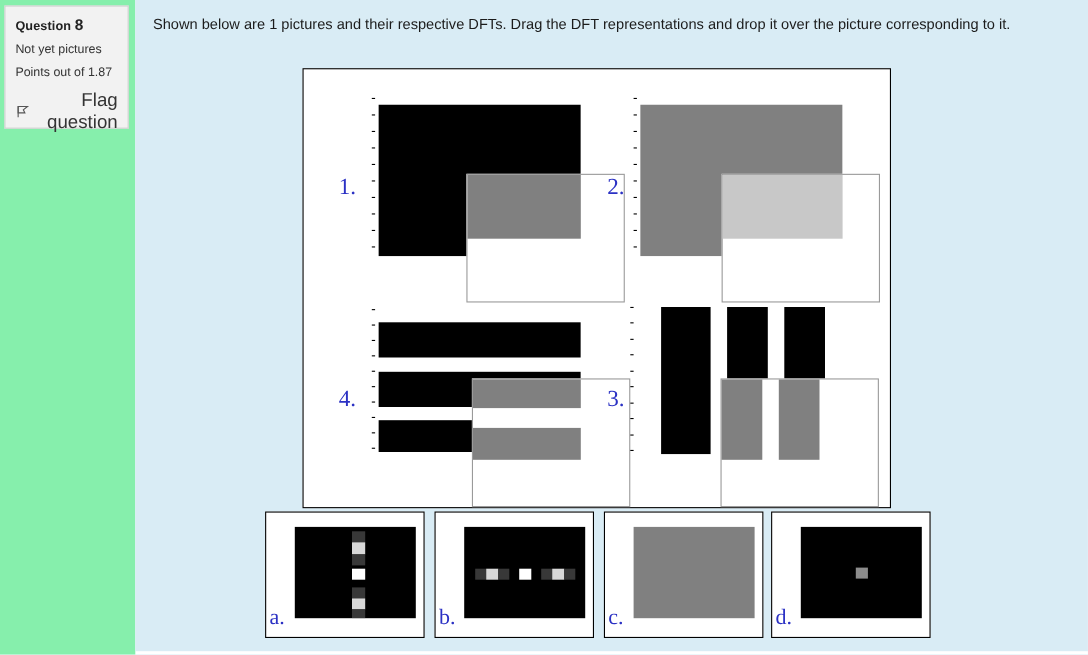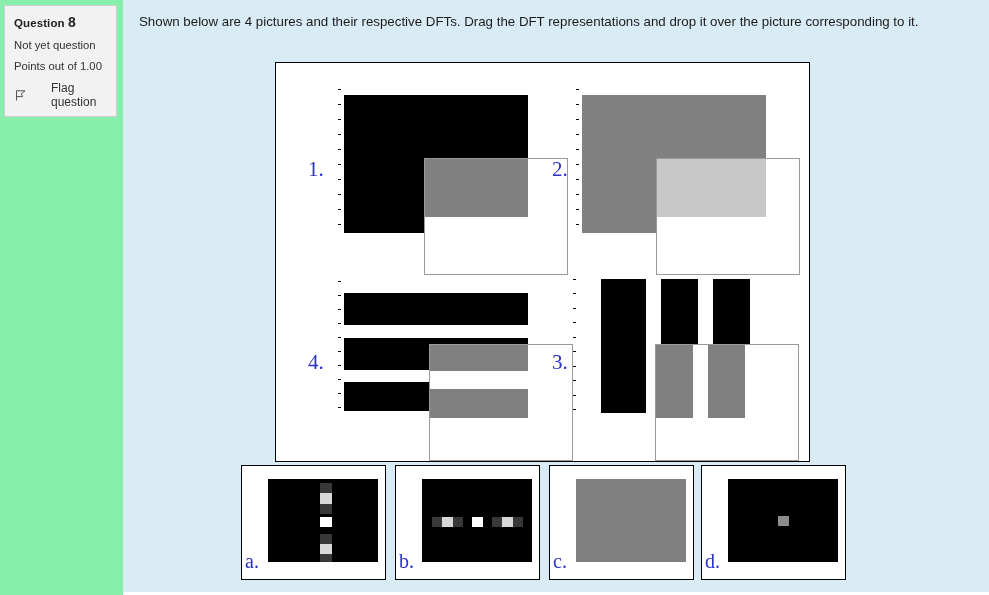--- a/index.html
+++ b/index.html
@@ -21,21 +21,21 @@
     border:1px solid #cfcfcf;
     box-sizing:border-box;
     padding:8px 9px;
   }
   .qtitle{
     font-size:11.5px;color:#222;font-weight:bold;margin:0 0 9px 0;
     letter-spacing:.1px;
   }
   .qtitle .qnum{font-size:14px;font-weight:bold;}
   .qline{font-size:11.3px;color:#333;margin:0 0 9px 0;}
-  .flagrow{display:flex;align-items:center;gap:24px;font-size:12px;color:#333;cursor:pointer;}
+  .flagrow{display:flex;align-items:center;gap:0;font-size:17px;color:#333;cursor:pointer;text-align:right;}
   .flagrow svg{display:block;}
 
   
   #qpanel{
     position:absolute;left:123px;top:0;width:866px;height:592px;
     background:#d9ecf5;
   }
   #qtext{
     position:absolute;left:16px;top:11px;width:820px;
     font-size:13.3px;line-height:21px;color:#1b1b1b;
@@ -88,37 +88,37 @@
 </style>
 </head>
 <body>
 
 <div id="qinfo">
   <div class="qbox">
     <div class="qtitle">
       <span>Question</span>
       <span class="qnum">8</span>
     </div>
-    <div class="qline">Not yet question</div>
-    <div class="qline">Points out of 1.00</div>
+    <div class="qline">Not yet pictures</div>
+    <div class="qline">Points out of 1.87</div>
     <div class="flagrow">
       <span>
         <svg width="13" height="13" viewBox="0 0 13 13">
           <path d="M2.5 1.5 L2.5 11.5" stroke="#555" stroke-width="1" fill="none"></path>
           <path d="M2.5 1.8 L11 1.8 L7.2 4.8 L8.6 7.6 L2.5 7.6 Z" fill="none" stroke="#555" stroke-width="1"></path>
         </svg>
       </span>
       <span>Flag question</span>
     </div>
   </div>
 </div>
 
 <div id="qpanel">
 
-  <div id="qtext">Shown below are 4 pictures and their respective DFTs. Drag the DFT representations and drop it over the picture corresponding to it.</div>
+  <div id="qtext">Shown below are 1 pictures and their respective DFTs. Drag the DFT representations and drop it over the picture corresponding to it.</div>
 
   <div id="picwrap">
 
     <div class="numlabel" style="left:32px;top:94px;">1.</div>
 
     <div class="plot" style="left:62px;top:26px;width:190px;height:152px;">
 
       <div class="tickmark" style="left:0px;top:0px;width:3px;height:1px;"></div>
       <div class="tickmark" style="left:0px;top:15px;width:3px;height:1px;"></div>
       <div class="tickmark" style="left:0px;top:30px;width:3px;height:1px;"></div>

